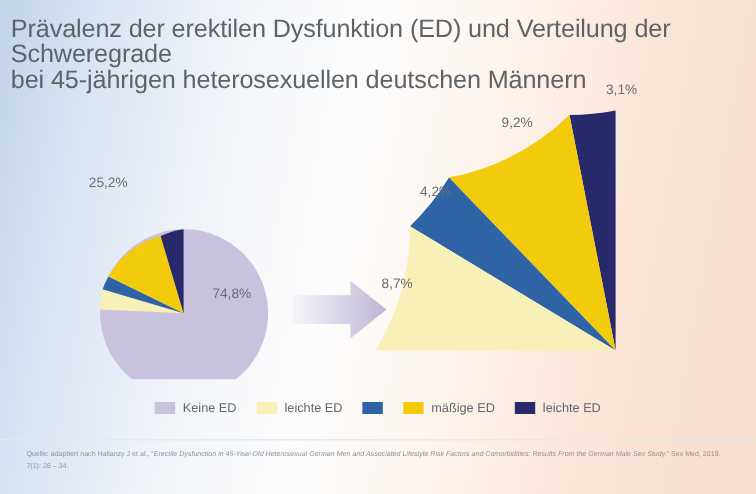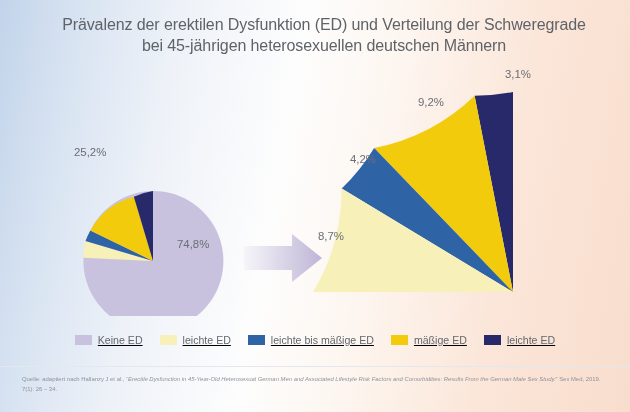--- a/index.html
+++ b/index.html
@@ -23,29 +23,28 @@
         #fdfdfd 44%,
         #fdf6f0 58%,
         #fbe6d9 78%,
         #f8ddcd 100%);
     box-sizing: border-box;
   }
 
   
   #title {
     position: absolute;
-    left: 24px;
+    left: 9px;
     top: 14px;
     width: 600px;
     color: #5f6368;
-    font-size: 16px;
+    font-size: 21px;
     line-height: 21px;
     letter-spacing: -0.1px;
     white-space: pre-line;
-    text-align: center;
   }
 
   
   #chart-area {
     position: absolute;
     left: 0;
     top: 66px;
     width: 630px;
     height: 250px;
   }
@@ -63,21 +62,20 @@
   #legend {
     position: absolute;
     left: 0;
     top: 326px;
     width: 630px;
     height: 28px;
     display: flex;
     justify-content: center;
     align-items: center;
     gap: 17px;
-    text-decoration: underline;
   }
   .legend-item {
     display: flex;
     align-items: center;
     gap: 6px;
   }
   .legend-swatch {
     width: 17px;
     height: 10px;
     flex: 0 0 auto;
@@ -170,21 +168,20 @@
     <div class="legend-item">
       <span class="legend-swatch" style="background:#c9c2de"></span>
       <span class="legend-label">Keine ED</span>
     </div>
     <div class="legend-item">
       <span class="legend-swatch" style="background:#f7f0b8"></span>
       <span class="legend-label">leichte ED</span>
     </div>
     <div class="legend-item">
       <span class="legend-swatch" style="background:#2e63a6"></span>
-      <span class="legend-label">leichte bis mäßige ED</span>
     </div>
     <div class="legend-item">
       <span class="legend-swatch" style="background:#f2cb0c"></span>
       <span class="legend-label">mäßige ED</span>
     </div>
     <div class="legend-item">
       <span class="legend-swatch" style="background:#27296b"></span>
       <span class="legend-label">leichte ED</span>
     </div>
   </div>

